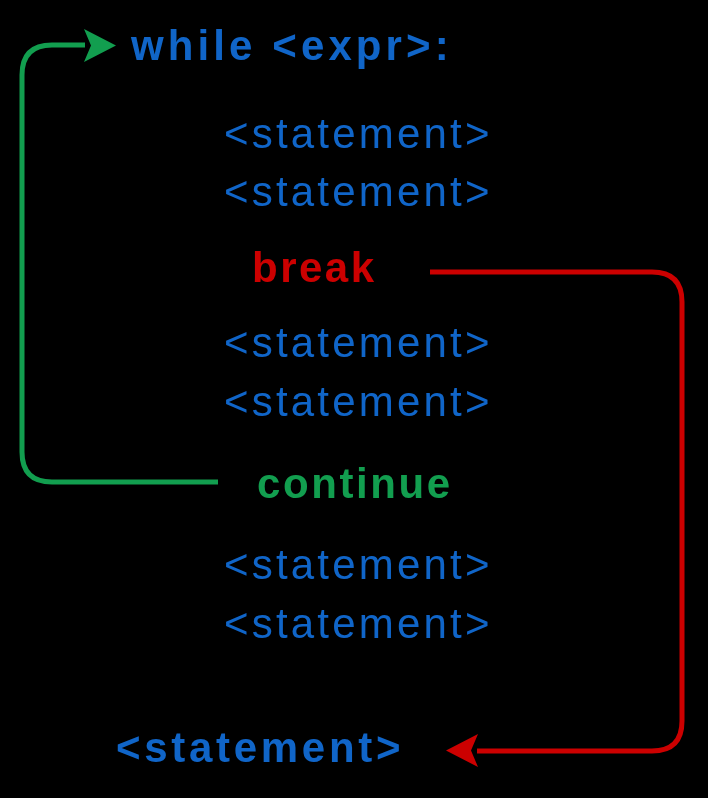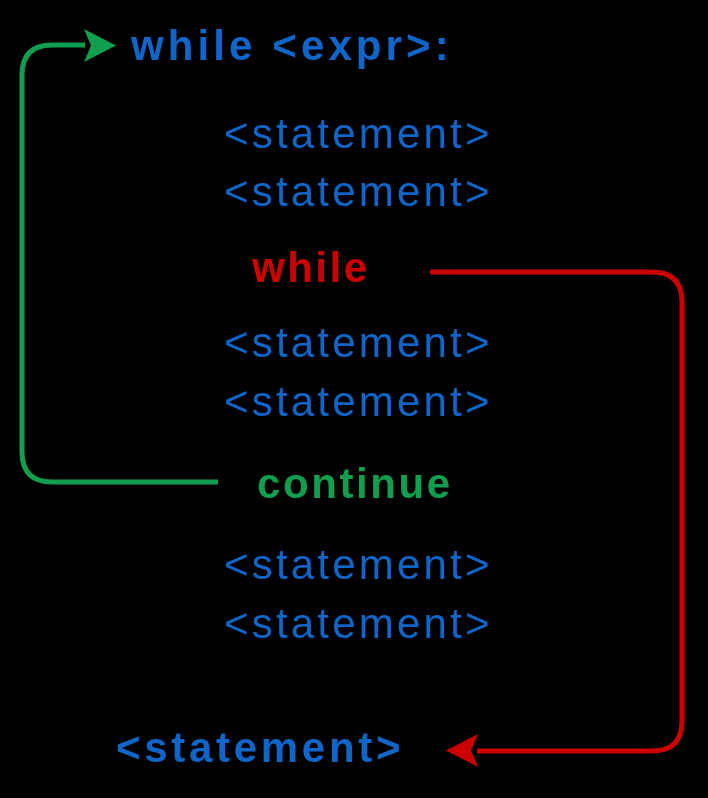--- a/index.html
+++ b/index.html
@@ -63,21 +63,21 @@
     <path class="red-line" d="M 430 272 H 652 Q 682 272 682 302 V 721 Q 682 751 652 751 H 477"></path>
     <polygon class="red-fill" points="478,734 446,750.5 478,767 471,750.5"></polygon>
   </svg>
 
   <div class="code blue bold" id="while-header">while &lt;expr&gt;:</div>
 
   <div class="code blue stmt" id="body-statement-1">&lt;statement&gt;</div>
 
   <div class="code blue stmt" id="body-statement-2">&lt;statement&gt;</div>
 
-  <div class="code red bold" id="break-keyword">while</div>
+  <div class="code red bold" id="break-keyword">break</div>
 
   <div class="code blue stmt" id="body-statement-3">&lt;statement&gt;</div>
 
   <div class="code blue stmt" id="body-statement-4">&lt;statement&gt;</div>
 
   <div class="code green bold" id="continue-keyword">continue</div>
 
   <div class="code blue stmt" id="body-statement-5">&lt;statement&gt;</div>
 
   <div class="code blue stmt" id="body-statement-6">&lt;statement&gt;</div>

